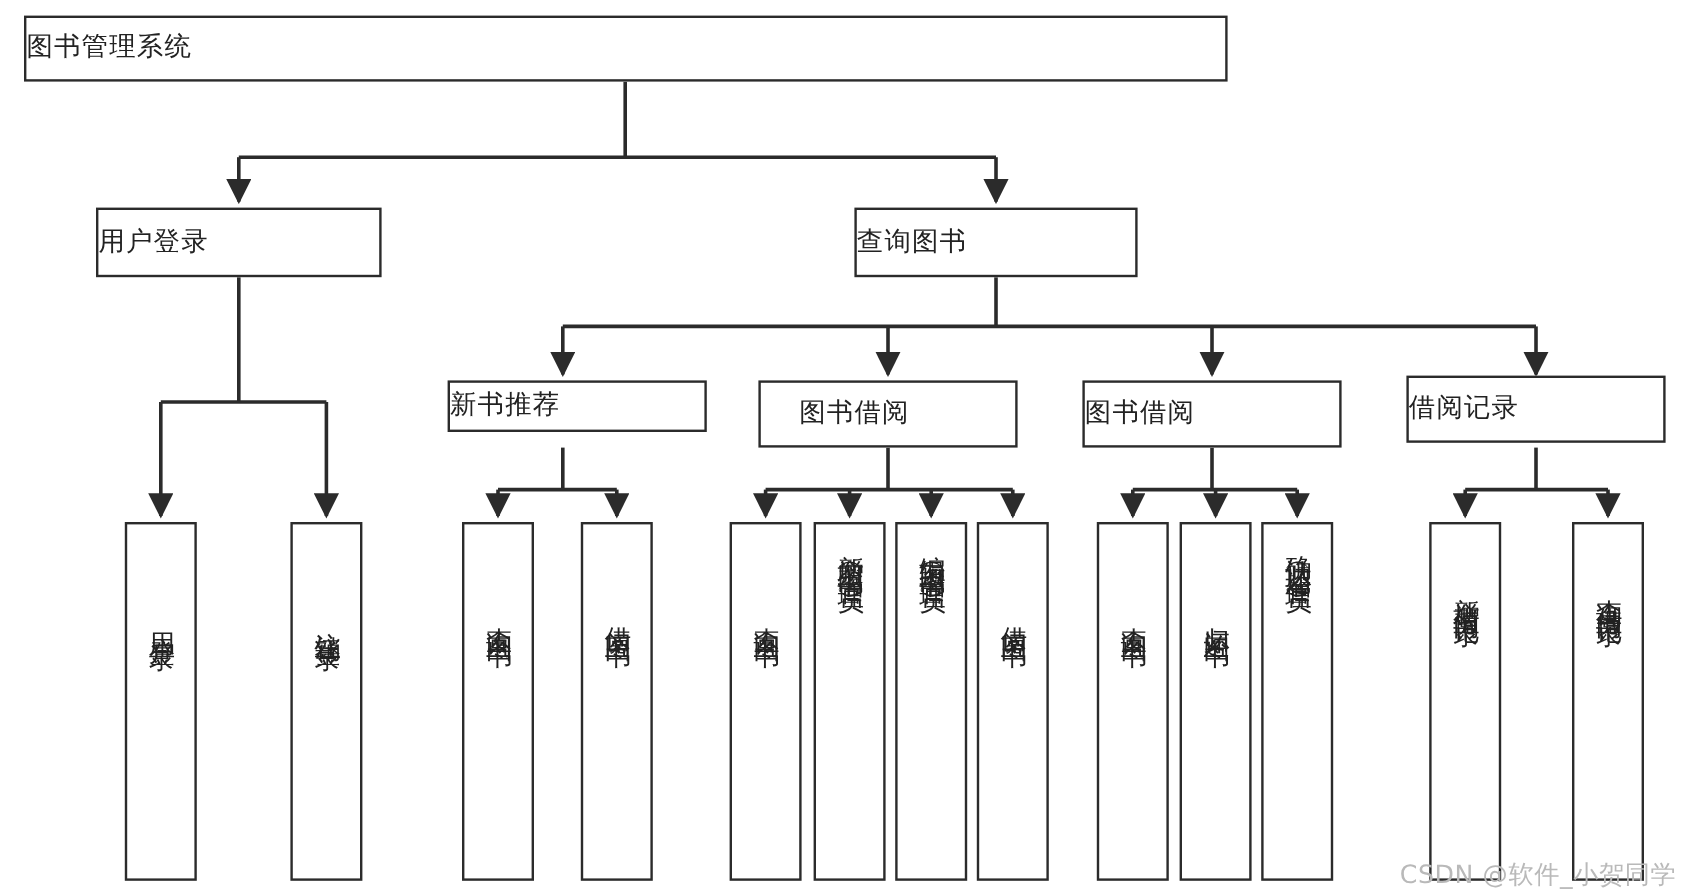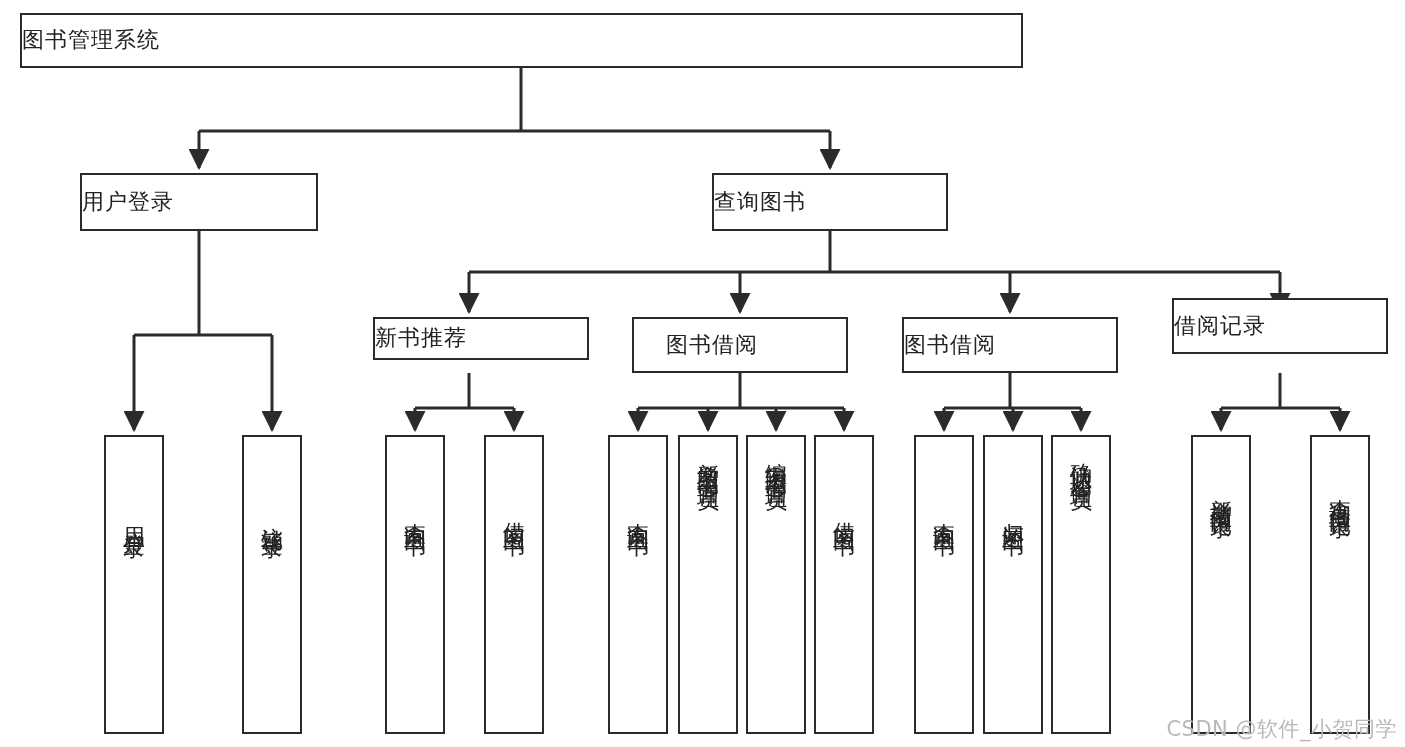--- a/index.html
+++ b/index.html
@@ -136,21 +136,21 @@
 
   <div class="node h" style="left:373px; top:317px; width:216px; height:43px;">
     <span class="label">新书推荐</span>
   </div>
   <div class="node h" style="left:632px; top:317px; width:216px; height:56px;padding-left:32px;">
     <span class="label">图书借阅</span>
   </div>
   <div class="node h" style="left:902px; top:317px; width:216px; height:56px;">
     <span class="label">图书借阅</span>
   </div>
-  <div class="node h" style="left:1172px; top:298px; width:216px; height:56px;">
+  <div class="node h" style="left:1172px; top:313px; width:216px; height:56px;">
     <span class="label">借阅记录</span>
   </div>
 
   <div class="node v" style="left:104px; top:435px; width:60px; height:299px; padding-top:72px;">
     <span class="label">用户登录</span>
   </div>
   <div class="node v" style="left:242px; top:435px; width:60px; height:299px; padding-top:72px;">
     <span class="label">注销登录</span>
   </div>
 

